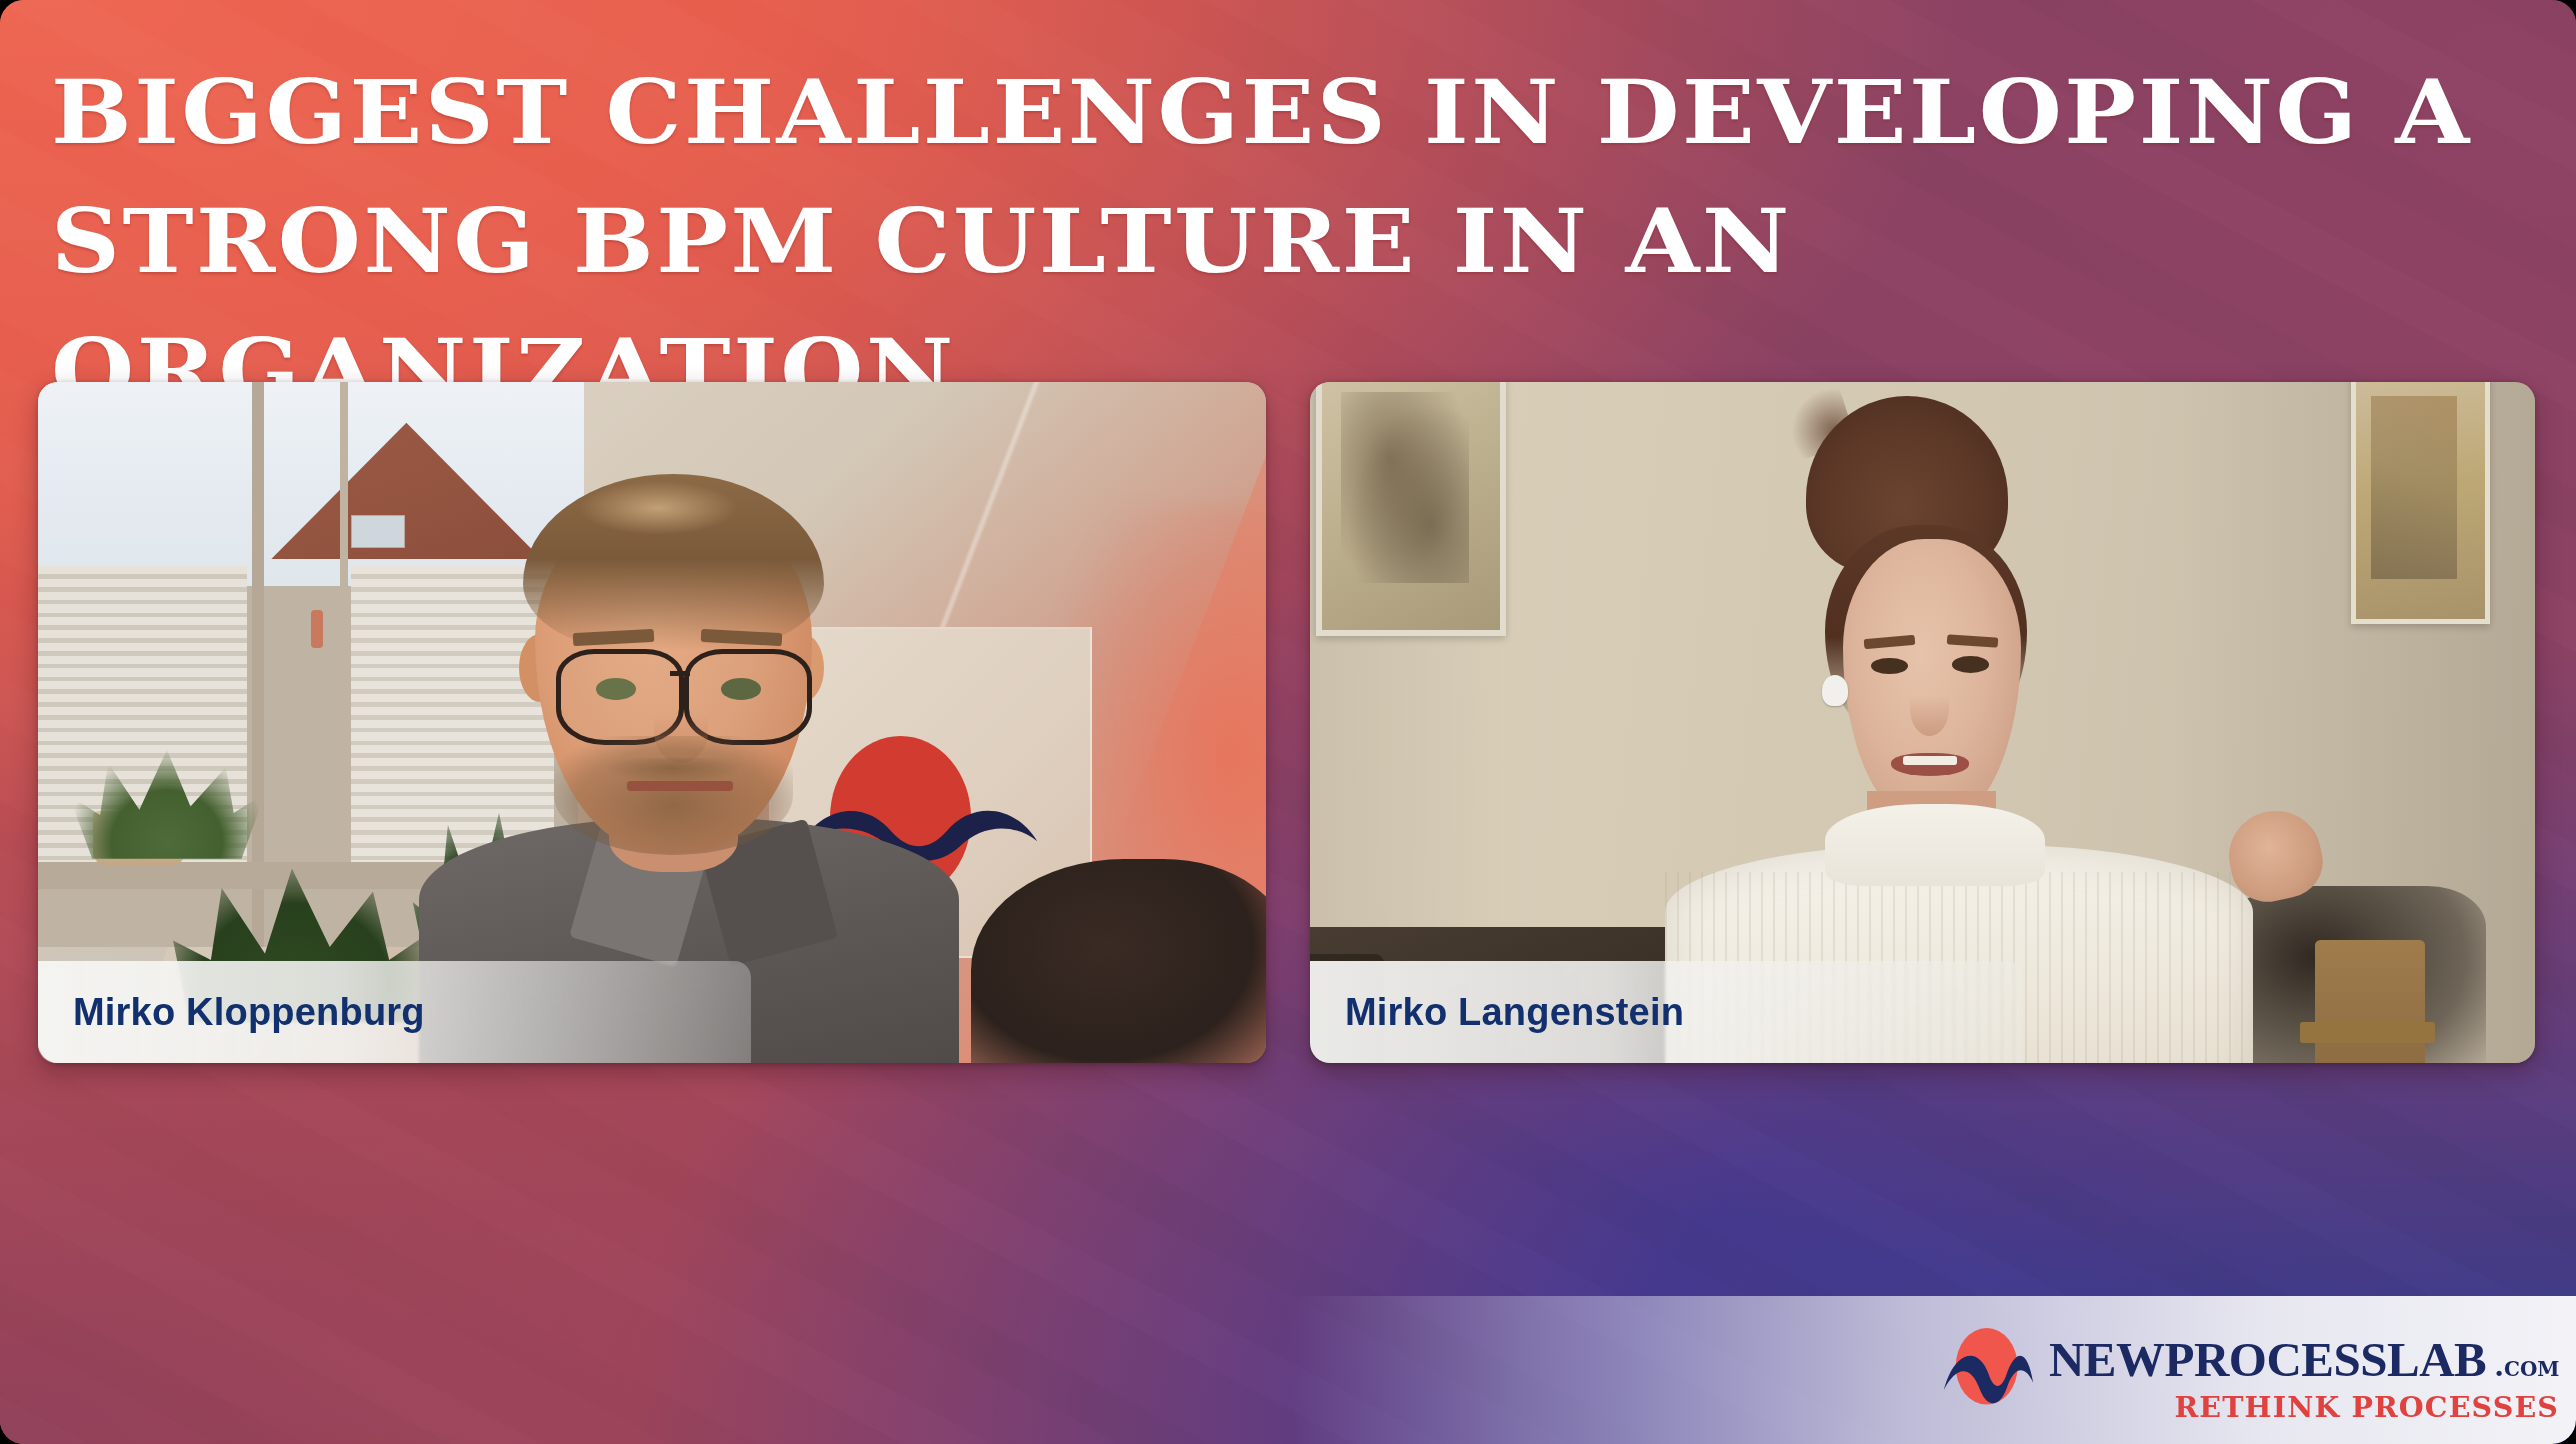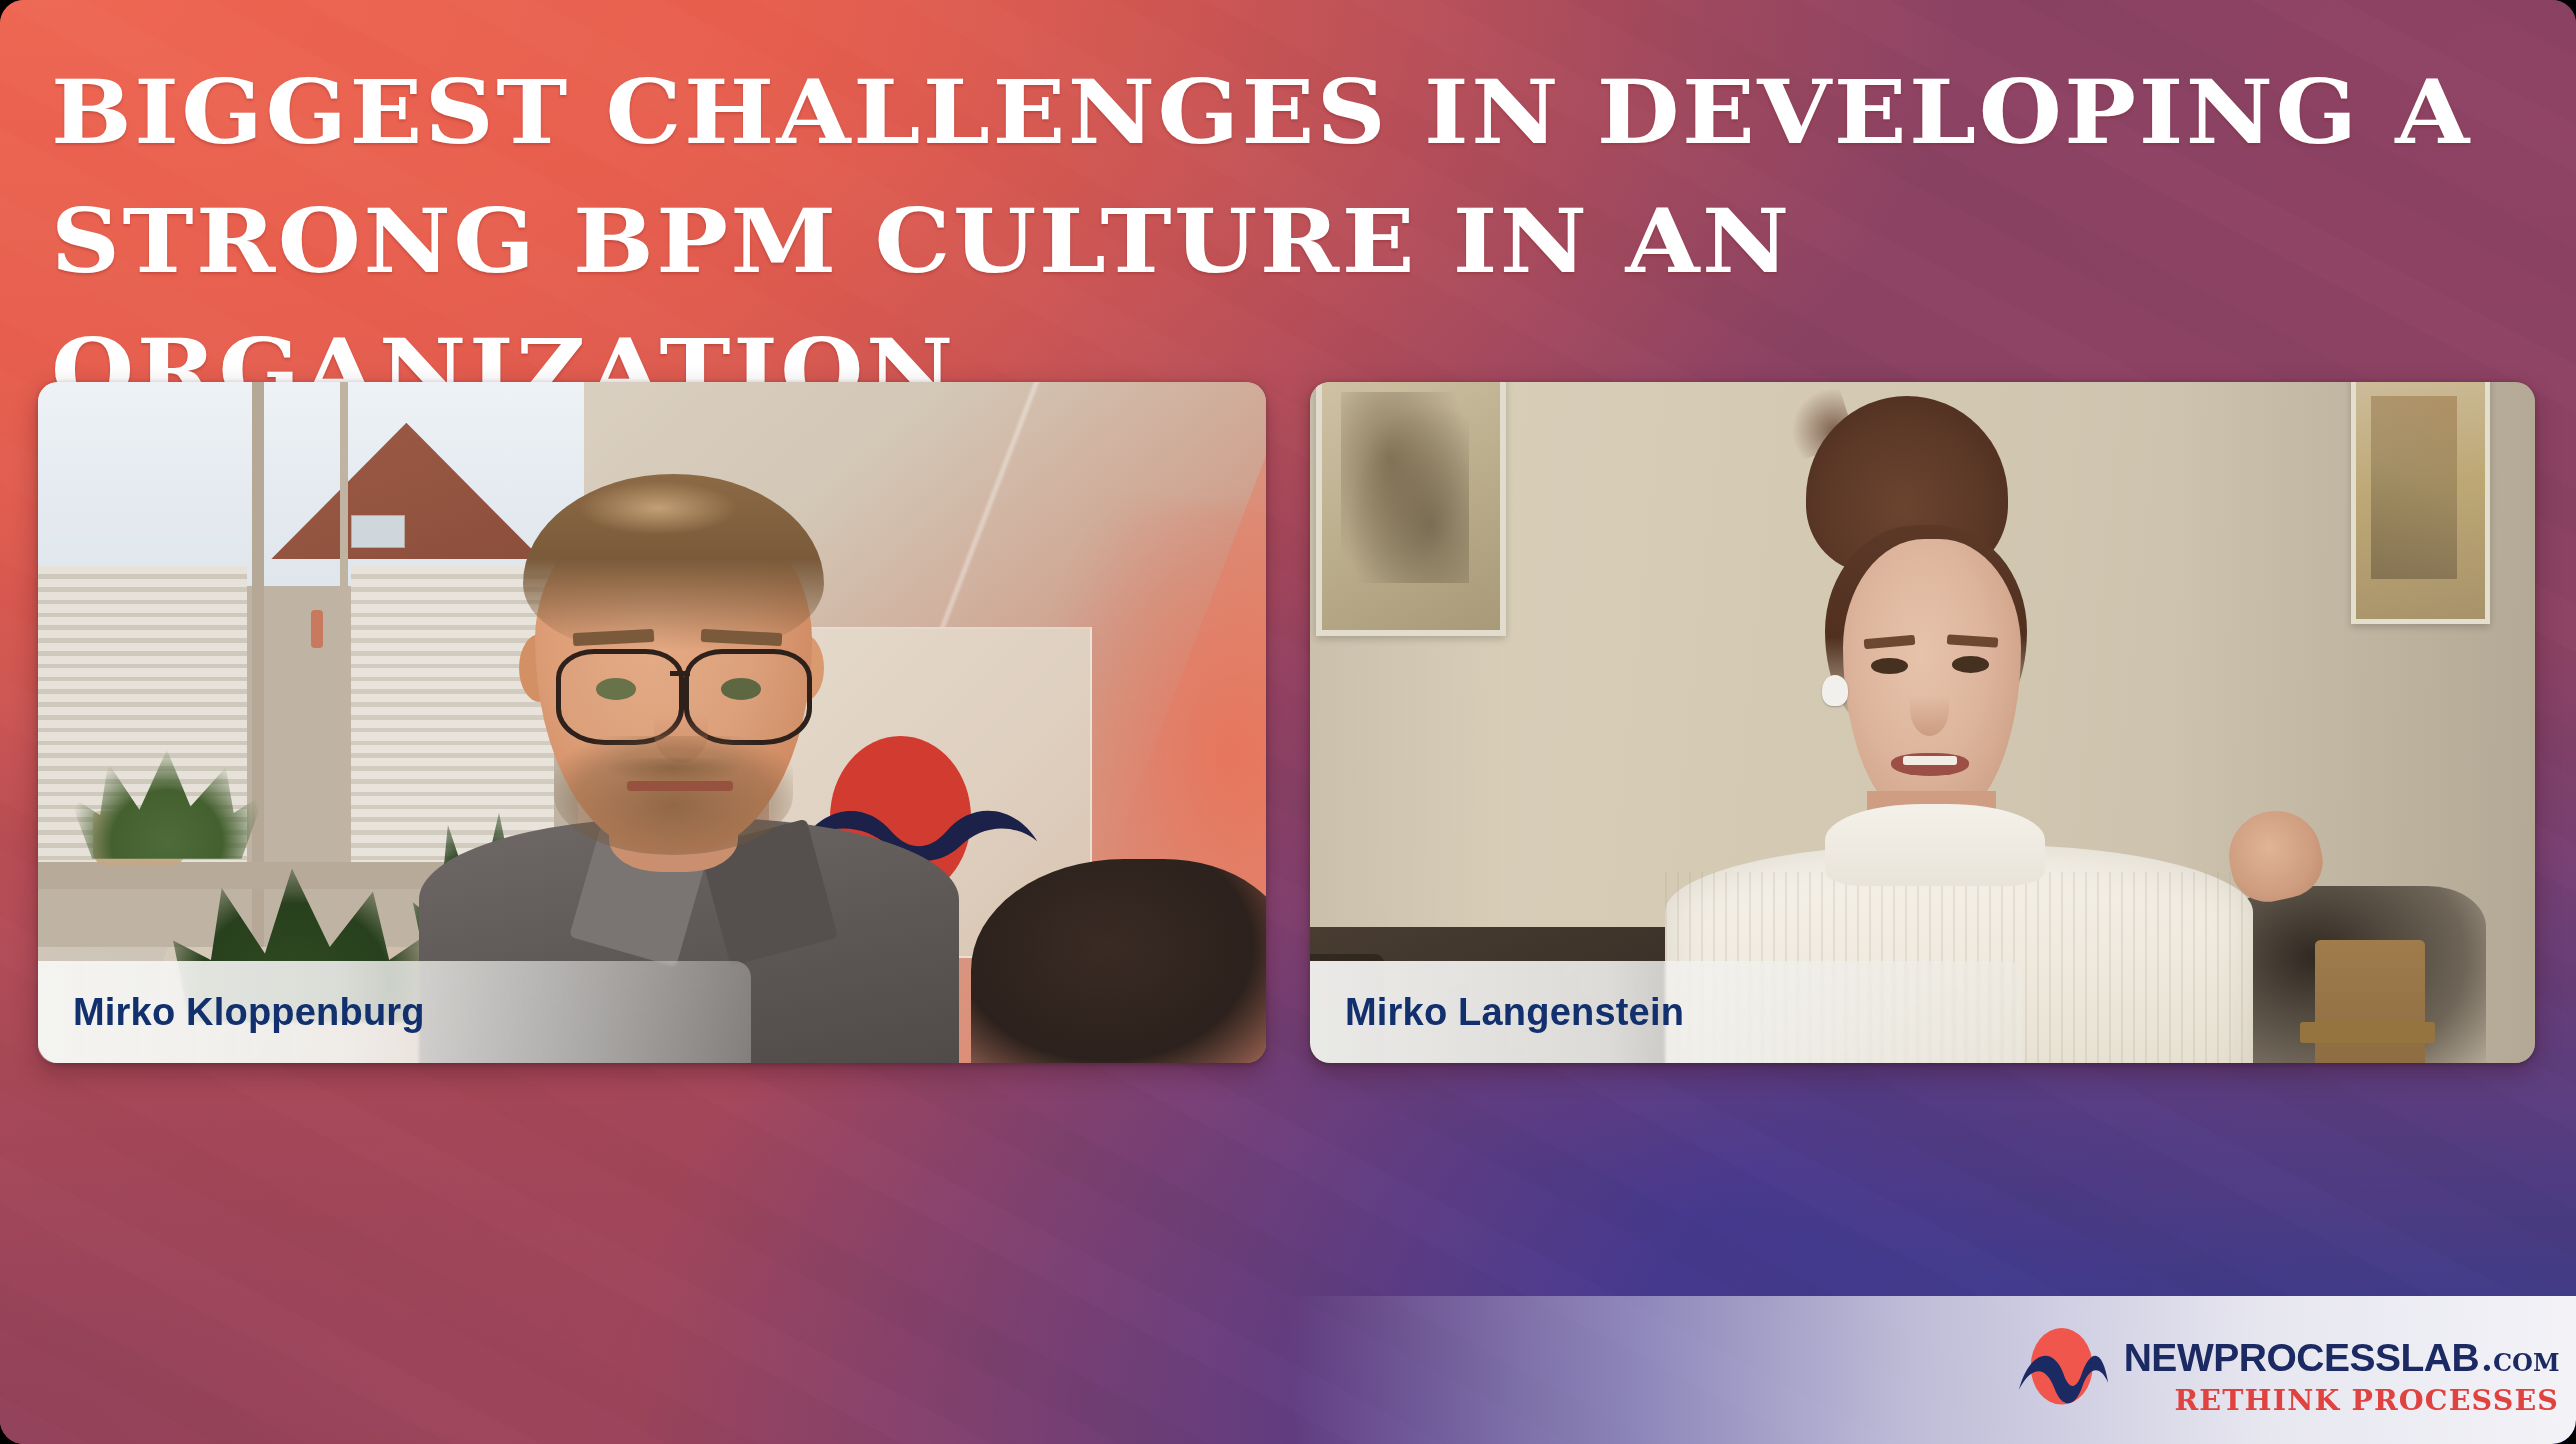--- a/index.html
+++ b/index.html
@@ -232,27 +232,27 @@
     position:absolute;right:0;bottom:0;width:1269px;height:148px;
     background:linear-gradient(90deg, rgba(255,255,255,0) 0%, rgba(255,255,255,.28) 18%, rgba(255,255,255,.66) 48%, rgba(255,255,255,.88) 76%, rgba(252,252,253,.95) 100%);
     display:flex;align-items:center;justify-content:flex-end;
     padding-right:16.5px;border-radius:0 0 24px 0;
   }
   #logo{display:flex;align-items:center;gap:12.8px;}
   #logo-mark{position:relative;width:95px;height:102px;flex:0 0 auto;}
   #logo-text{display:flex;flex-direction:column;align-items:flex-end;line-height:1;}
   .lt-row{display:flex;align-items:baseline;}
   .lt-main{
-    font-family:Liberation Sans, sans-serif;font-weight:700;
-    color:#1C2A63;font-size:55px;letter-spacing:-0.5px;
+    font-family:Liberation Serif, serif;font-weight:700;
+    color:#1C2A63;font-size:70px;letter-spacing:-0.5px;
     font-variant:small-caps;text-transform:lowercase;
   }
   .lt-dom{
     font-family:"DejaVu Serif","Liberation Serif",serif;font-weight:700;
-    color:#1C2A63;font-size:34px;font-variant:small-caps;text-transform:lowercase;margin-left:2px;
+    color:#1C2A63;font-size:28px;font-variant:small-caps;text-transform:lowercase;margin-left:8px;
   }
   .lt-tag{
     font-family:"DejaVu Serif","Liberation Serif",serif;font-weight:700;
     color:#E0423F;font-size:28px;letter-spacing:1.1px;margin-top:6.4px;text-transform:uppercase;
     transform:scaleX(1.02);transform-origin:right center;
   }
 </style>
 </head>
 <body>
 

